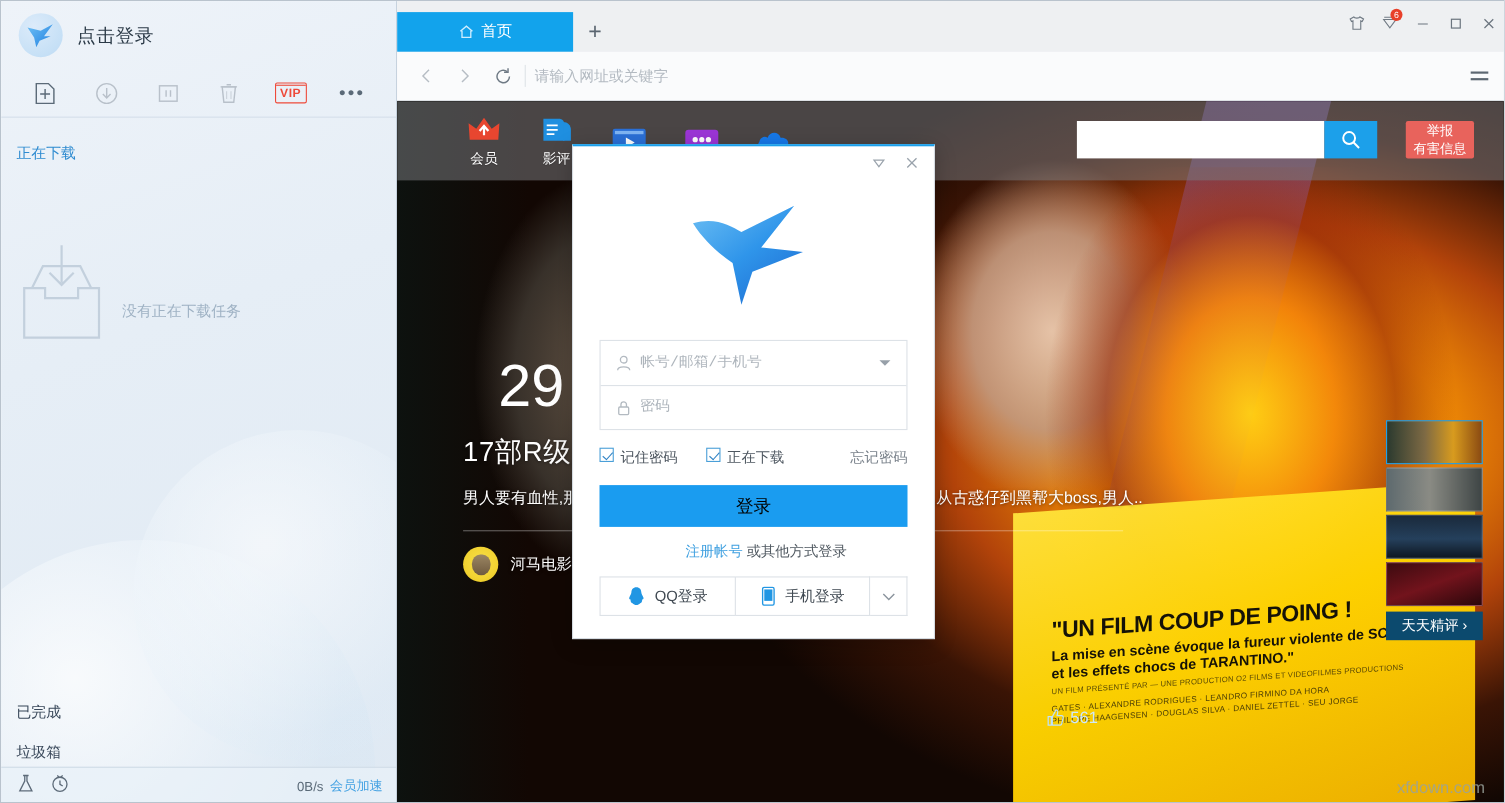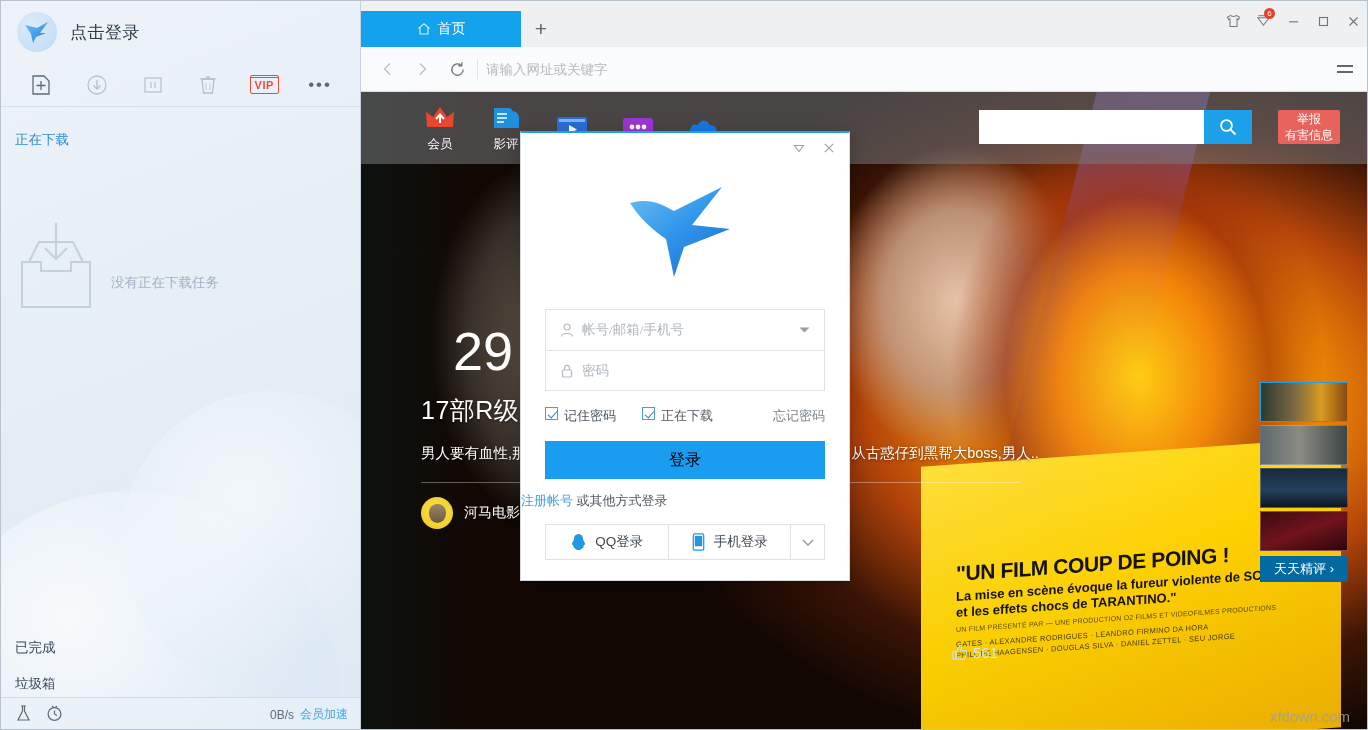--- a/index.html
+++ b/index.html
@@ -309,21 +309,21 @@
     width: 88px; height: 40px; margin-bottom: 3px;
     border: 1.5px solid rgba(255,255,255,.25);
     overflow: hidden; cursor: pointer;
   }
   .rail-thumb.active { border-color: #1ca0ea; }
   .rt1 { background: linear-gradient(90deg,#2b3a2f 0%, #7e6a44 40%, #d89b1e 70%, #8a4a12 100%); }
   .rt2 { background: linear-gradient(90deg,#5e6a6e 0%, #8a8b84 45%, #3e4545 100%); }
   .rt3 { background: linear-gradient(180deg,#1a2a3c 0%, #25405c 55%, #0e1722 100%); }
   .rt4 { background: linear-gradient(160deg,#3c0b10 0%, #72131c 50%, #2a070b 100%); }
   #rail-more {
-    width: 88px; height: 26px; background: #0369a1; color: #fff;
+    width: 88px; height: 26px; background: #0c4a6e; color: #fff;
     font-size: 13px; display: flex; align-items: center; justify-content: center;
     gap: 3px; cursor: pointer; margin-top: 5px;
   }
   #watermark {
     position: absolute; right: 18px; bottom: 6px;
     font-size: 15px; color: #9aa39c; opacity: .85;
     font-family: "Liberation Sans", sans-serif;
   }
 
   
@@ -350,21 +350,21 @@
   }
   .ld-field {
     height: 40px; display: flex; align-items: center; padding: 0 10px;
     position: relative;
   }
   .ld-field + .ld-field { border-top: 1px solid #dde2e7; }
   .ld-field .fico { width: 22px; display: flex; align-items: center; justify-content: center; }
   .ld-field input {
     flex: 1; border: 0; outline: 0; font-size: 13.5px; color: #0f766e;
     background: transparent; padding-left: 4px;
-    font-family: Liberation Serif, serif;
+    font-family: Liberation Mono, monospace;
   }
   .ld-field input::placeholder { color: #aeb5bc; }
   #ld-acct-caret { width: 20px; display:flex; align-items:center; justify-content:center; cursor: pointer; }
   #ld-options {
     margin: 16px 24px 0; display: flex; align-items: center; font-size: 13px; color: #4e5760;
   }
   .cbx { display: flex; align-items: flex-start; gap: 6px; cursor: pointer; }
   .cbx .box {
     width: 13px; height: 13px; border: 1px solid #4a9fd8; background: #fff;
     position: relative; flex: none;
@@ -375,21 +375,21 @@
     border-width: 0 1.8px 1.8px 0; transform: rotate(42deg);
   }
   #opt-auto { margin-left: 26px; }
   #link-forgot { margin-left: auto; color: #7b838c; cursor: pointer; font-size: 13px; }
   #btn-login {
     margin: 16px 24px 8px; height: 38px; background: #1a9cf0;
     color: #000000; font-size: 16px; display: flex; align-items: center;
     justify-content: center; cursor: pointer; border: 0; width: calc(100% - 48px);
     font-family: "Liberation Sans", sans-serif;
   }
-  #ld-register { margin-top: 13px; font-size: 13px; color: #505961; }
+  #ld-register { margin-top: 13px; text-align: center; font-size: 13px; color: #505961; margin-left: 23px; }
   #ld-register .lk { color: #3fa0e0; cursor: pointer; }
   #ld-other {
     margin: 14px 24px 0; display: flex; height: 36px;
   }
   .oth-btn {
     flex: 1; border: 1px solid #dde2e7; display: flex; align-items: center;
     justify-content: center; gap: 8px; font-size: 13.5px; color: #3f4851; cursor: pointer;
   }
   .oth-btn + .oth-btn { border-left: 0; }
   #oth-more { width: 34px; border: 1px solid #dde2e7; border-left: 0; display: flex;

